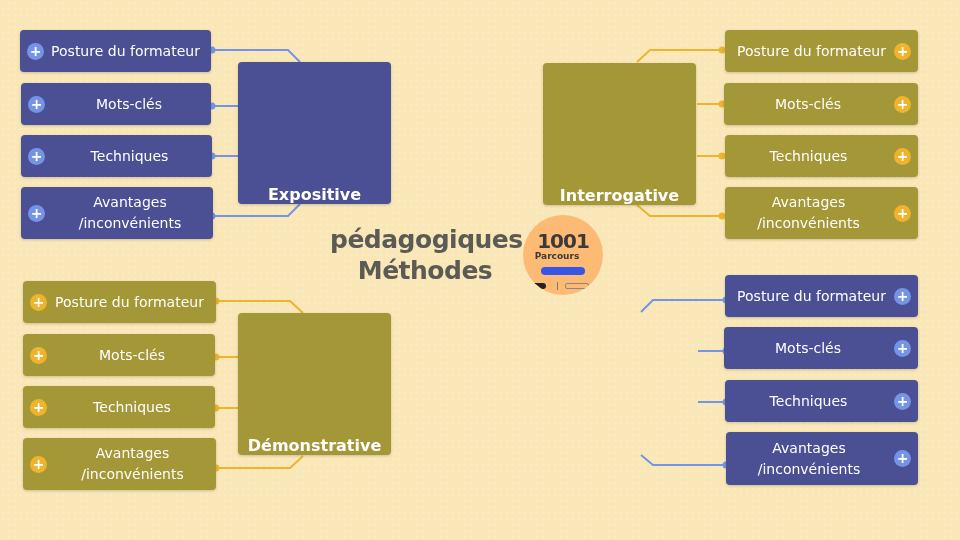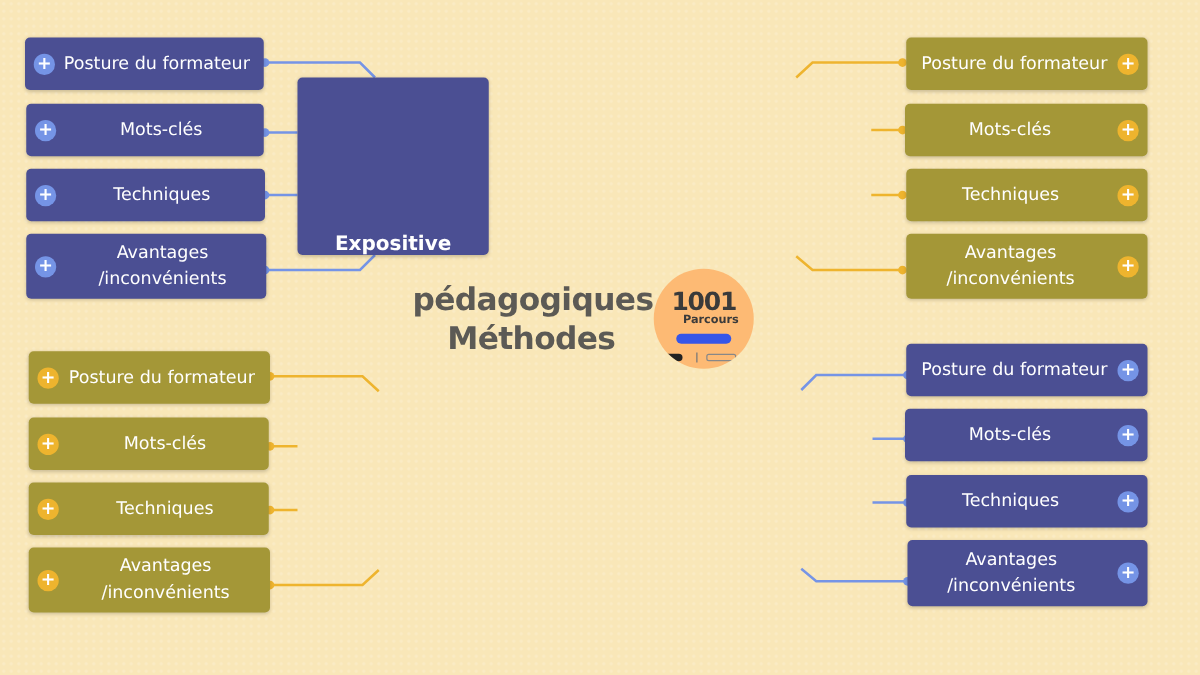--- a/index.html
+++ b/index.html
@@ -37,21 +37,21 @@
     position:absolute; left:330px; top:224px; width:190px; text-align:center;
     color:#5c5a55; font-weight:bold; font-size:25px; line-height:31px;
     font-family:"DejaVu Sans", sans-serif; letter-spacing:-0.5px;
   }
   .logo {
     position:absolute; left:523px; top:215px; width:80px; height:80px;
     border-radius:50%; background:#fdba74; overflow:hidden;
   }
   .logo .num { position:absolute; left:0; width:80px; top:14px; text-align:center;
     font-weight:bold; font-size:20px; color:#3a3a3a; letter-spacing:-1px; }
-  .logo .word { position:absolute; left:0; width:68px; top:36px; text-align:right;
+  .logo .word { position:absolute; left:0; width:68px; top:36px; text-align:center;
     font-weight:bold; font-size:9px; color:#3a3a3a; }
   .logo .pill { position:absolute; left:18px; top:52px; width:44px; height:8px;
     border-radius:4px; background:#3656e8; }
   .logo .badge1 { position:absolute; left:7px; top:68px; width:16px; height:6px; border-radius:3px; background:#222; }
   .logo .badge2 { position:absolute; left:42px; top:68px; width:24px; height:6px; border-radius:2px; border:1px solid #888; box-sizing:border-box; }
   .logo .sep { position:absolute; left:34px; top:67px; width:1px; height:8px; background:#777; }
 </style>
 </head>
 <body>
 
@@ -139,37 +139,43 @@
   </div>
   <div class="node navy leaf left" style="left:21px; top:135px; width:191px; height:42px;">
     <span class="plus blue">+</span>
     <span>Techniques</span>
   </div>
   <div class="node navy leaf left" style="left:21px; top:187px; width:192px; height:52px;">
     <span class="plus blue">+</span>
     <span>Avantages /inconvénients</span>
   </div>
 
+  <div class="node olive main-node" style="left:543px; top:63px; width:153px; height:142px;">
+    <span>Interrogative</span>
+  </div>
   <div class="node olive leaf right" style="left:725px; top:30px; width:193px; height:42px; padding-right:28px;">
     <span>Posture du formateur</span>
     <span class="plus gold">+</span>
   </div>
   <div class="node olive leaf right" style="left:724px; top:83px; width:194px; height:42px;">
     <span>Mots-clés</span>
     <span class="plus gold">+</span>
   </div>
   <div class="node olive leaf right" style="left:725px; top:135px; width:193px; height:42px;">
     <span>Techniques</span>
     <span class="plus gold">+</span>
   </div>
   <div class="node olive leaf right" style="left:725px; top:187px; width:193px; height:52px;">
     <span>Avantages /inconvénients</span>
     <span class="plus gold">+</span>
   </div>
 
+  <div class="node olive main-node" style="left:238px; top:313px; width:153px; height:142px;">
+    <span>Démonstrative</span>
+  </div>
   <div class="node olive leaf left" style="left:23px; top:281px; width:193px; height:42px; padding-left:28px;">
     <span class="plus gold">+</span>
     <span>Posture du formateur</span>
   </div>
   <div class="node olive leaf left" style="left:23px; top:334px; width:192px; height:42px;">
     <span class="plus gold">+</span>
     <span>Mots-clés</span>
   </div>
   <div class="node olive leaf left" style="left:23px; top:386px; width:192px; height:42px;">
     <span class="plus gold">+</span>

